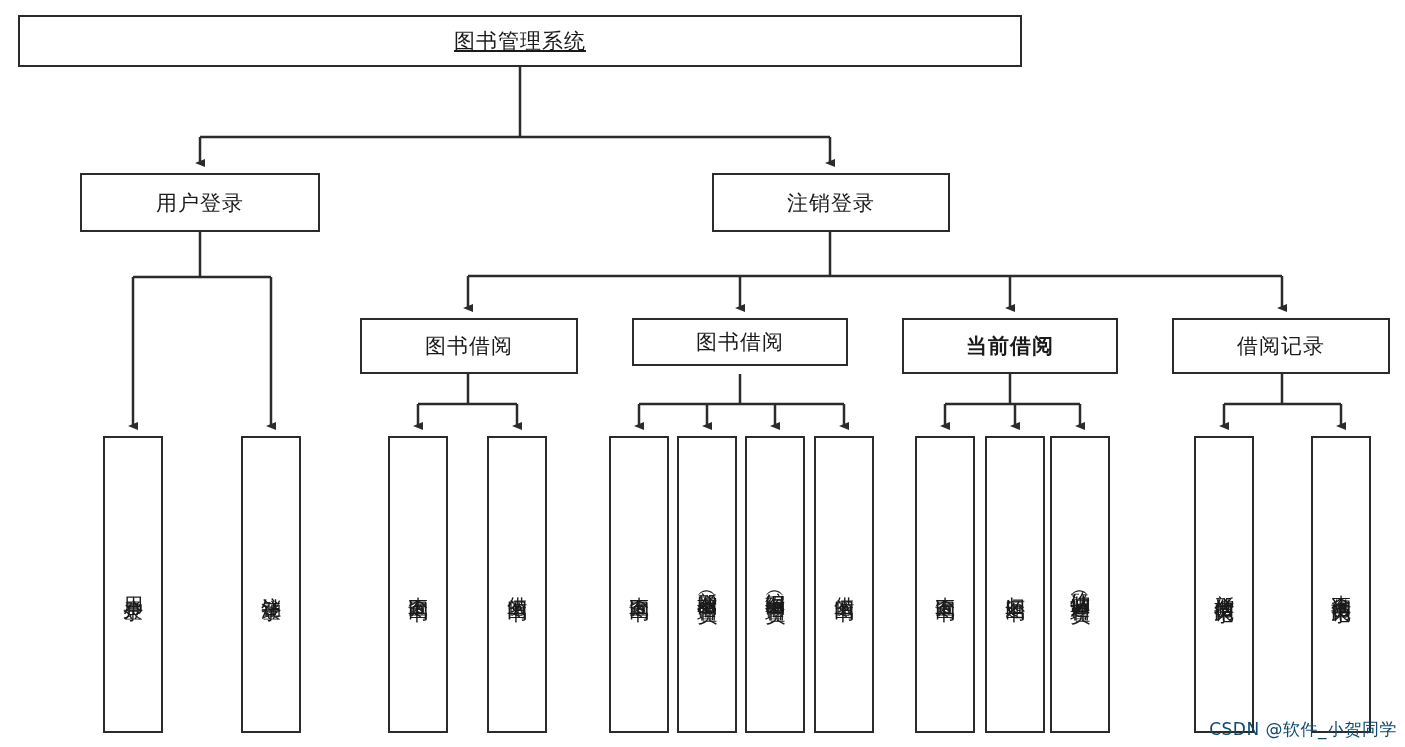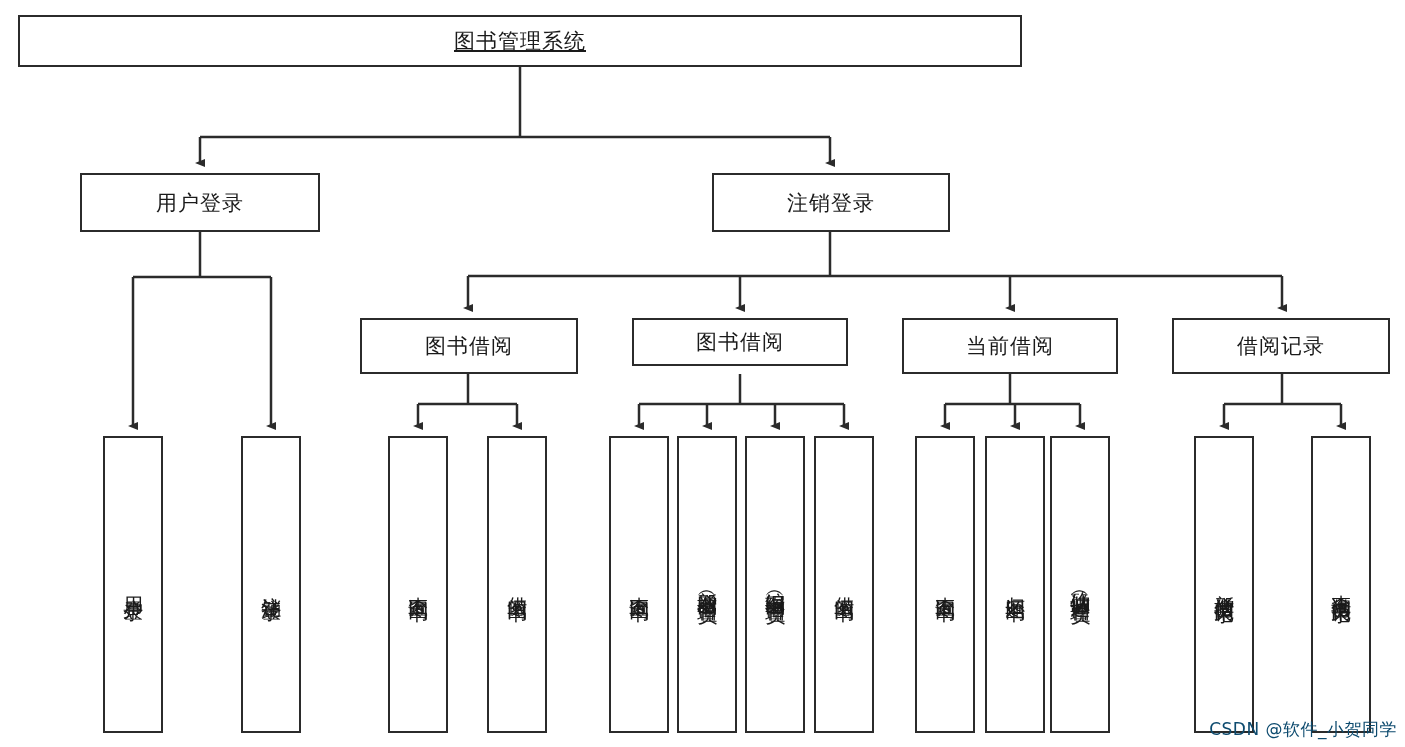--- a/index.html
+++ b/index.html
@@ -120,21 +120,21 @@
     </g>
   </svg>
 
   <div class="node horiz" style="left:18px; top:15px; width:1004px; height:52px;text-decoration:underline;">图书管理系统</div>
 
   <div class="node horiz" style="left:80px; top:173px; width:240px; height:59px;">用户登录</div>
   <div class="node horiz" style="left:712px; top:173px; width:238px; height:59px;">注销登录</div>
 
   <div class="node horiz" style="left:360px; top:318px; width:218px; height:56px;">图书借阅</div>
   <div class="node horiz" style="left:632px; top:318px; width:216px; height:48px;">图书借阅</div>
-  <div class="node horiz" style="left:902px; top:318px; width:216px; height:56px;">当前借阅</div>
+  <div class="node horiz" style="left:902px; top:318px; width:216px; height:56px;font-weight:bold;">当前借阅</div>
   <div class="node horiz" style="left:1172px; top:318px; width:218px; height:56px;text-align:center;">借阅记录</div>
 
   <div class="node vert" style="left:103px; top:436px; width:60px; height:297px;">
     <span class="vlabel">用户登录</span>
   </div>
   <div class="node vert" style="left:241px; top:436px; width:60px; height:297px;">
     <span class="vlabel">注销登录</span>
   </div>
 
   <div class="node vert" style="left:388px; top:436px; width:60px; height:297px;">

